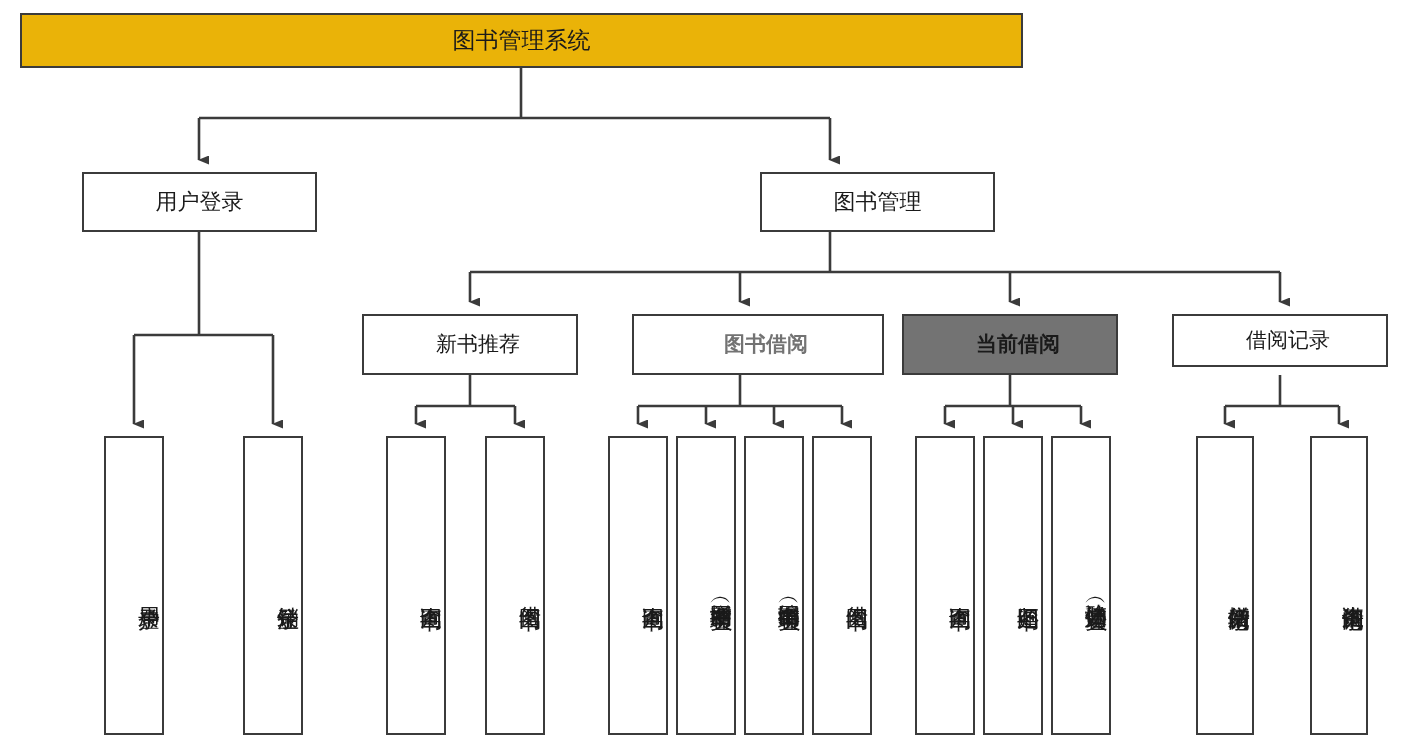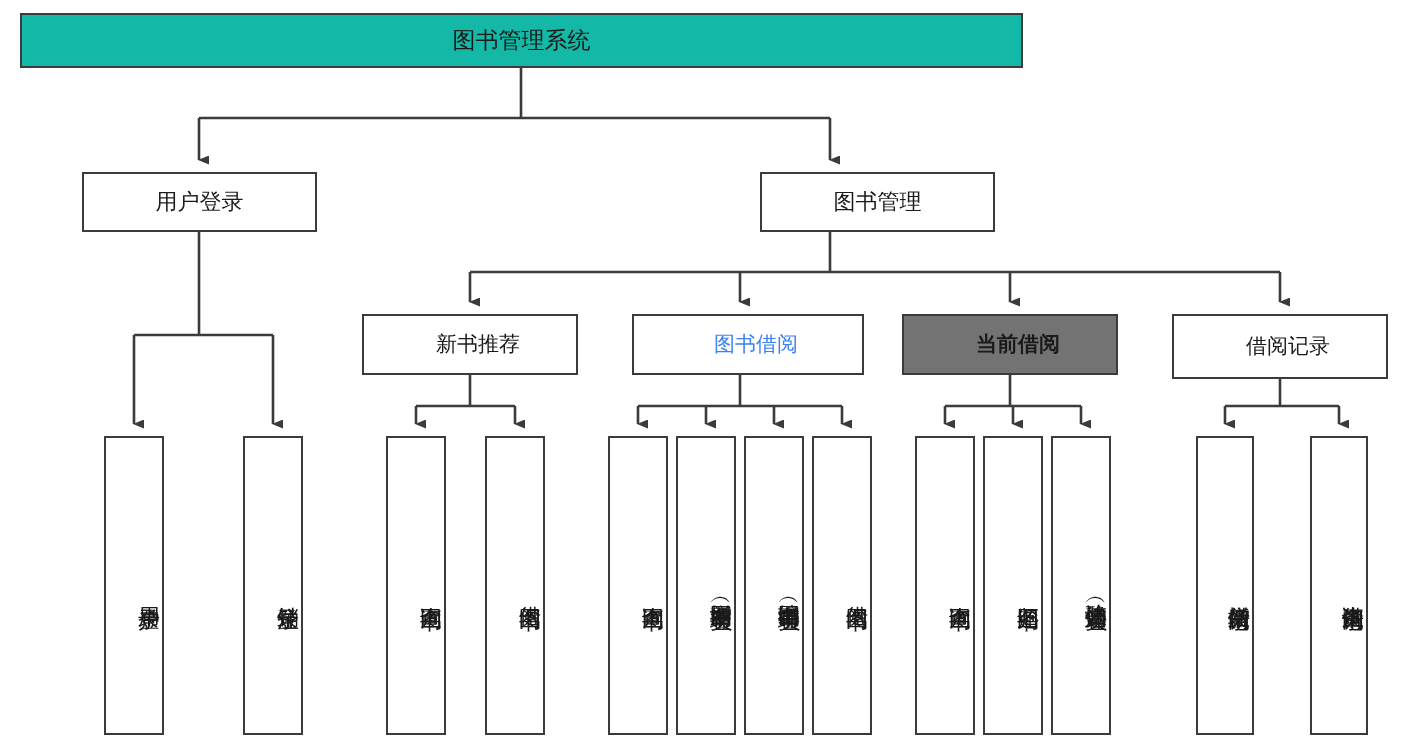--- a/index.html
+++ b/index.html
@@ -121,41 +121,41 @@
       <path d="M 1013,406 L 1013,424" marker-end="url(#arrowhead)"></path>
       <path d="M 1081,406 L 1081,424" marker-end="url(#arrowhead)"></path>
 
       <path d="M 1280,375 L 1280,406"></path>
       <path d="M 1225,406 L 1339,406"></path>
       <path d="M 1225,406 L 1225,424" marker-end="url(#arrowhead)"></path>
       <path d="M 1339,406 L 1339,424" marker-end="url(#arrowhead)"></path>
     </g>
   </svg>
 
-  <div class="node node-root" style="left: 20px; top: 13px; width: 1003px; height: 55px; border-color: rgb(59, 59, 59); background: #14b8a6; color: rgb(26, 26, 26);">
+  <div class="node node-root" style="left: 20px; top: 13px; width: 1003px; height: 55px; border-color: rgb(59, 59, 59); background: #eab308; color: rgb(26, 26, 26);">
     <span>图书管理系统</span>
   </div>
 
   <div class="node node-l2" style="left: 82px; top: 172px; width: 235px; height: 60px; border-color: rgb(59, 59, 59); background: rgb(255, 255, 255); color: rgb(26, 26, 26);">
     <span>用户登录</span>
   </div>
   <div class="node node-l2" style="left: 712px; top: 172px; width: 235px; height: 60px; border-color: rgb(59, 59, 59); background: rgb(255, 255, 255); color: rgb(26, 26, 26); margin-left: 48px;">
     <span>图书管理</span>
   </div>
 
   <div class="node node-l3" style="left: 362px; top: 314px; width: 216px; height: 61px; border-color: rgb(59, 59, 59); background: rgb(255, 255, 255); color: rgb(26, 26, 26);">
     <span>新书推荐</span>
   </div>
-  <div class="node node-l3" style="left: 632px; top: 314px; width: 232px; height: 61px; border-color: rgb(59, 59, 59); background: rgb(255, 255, 255); color: #3b82f6;">
+  <div class="node node-l3" style="left: 632px; top: 314px; width: 252px; height: 61px; border-color: rgb(59, 59, 59); background: rgb(255, 255, 255); color: #737373; font-weight: bold;">
     <span>图书借阅</span>
   </div>
   <div class="node node-l3" style="left: 902px; top: 314px; width: 216px; height: 61px; border-color: rgb(59, 59, 59); background: #737373; color: rgb(26, 26, 26); font-weight: bold;">
     <span>当前借阅</span>
   </div>
-  <div class="node node-l3" style="left: 1172px; top: 314px; width: 216px; height: 65px; border-color: rgb(59, 59, 59); background: rgb(255, 255, 255); color: rgb(26, 26, 26); justify-content: center;">
+  <div class="node node-l3" style="left: 1172px; top: 314px; width: 216px; height: 53px; border-color: rgb(59, 59, 59); background: rgb(255, 255, 255); color: rgb(26, 26, 26); justify-content: center;">
     <span>借阅记录</span>
   </div>
 
   <div class="node node-leaf" style="left: 104px; top: 436px; width: 60px; height: 299px; border-color: rgb(59, 59, 59); background: rgb(255, 255, 255); color: rgb(26, 26, 26);">
     <span class="leaf-text">用户登录</span>
   </div>
   <div class="node node-leaf" style="left: 243px; top: 436px; width: 60px; height: 299px; border-color: rgb(59, 59, 59); background: rgb(255, 255, 255); color: rgb(26, 26, 26);">
     <span class="leaf-text">注销登录</span>
   </div>
   <div class="node node-leaf" style="left: 386px; top: 436px; width: 60px; height: 299px; border-color: rgb(59, 59, 59); background: rgb(255, 255, 255); color: rgb(26, 26, 26);">

